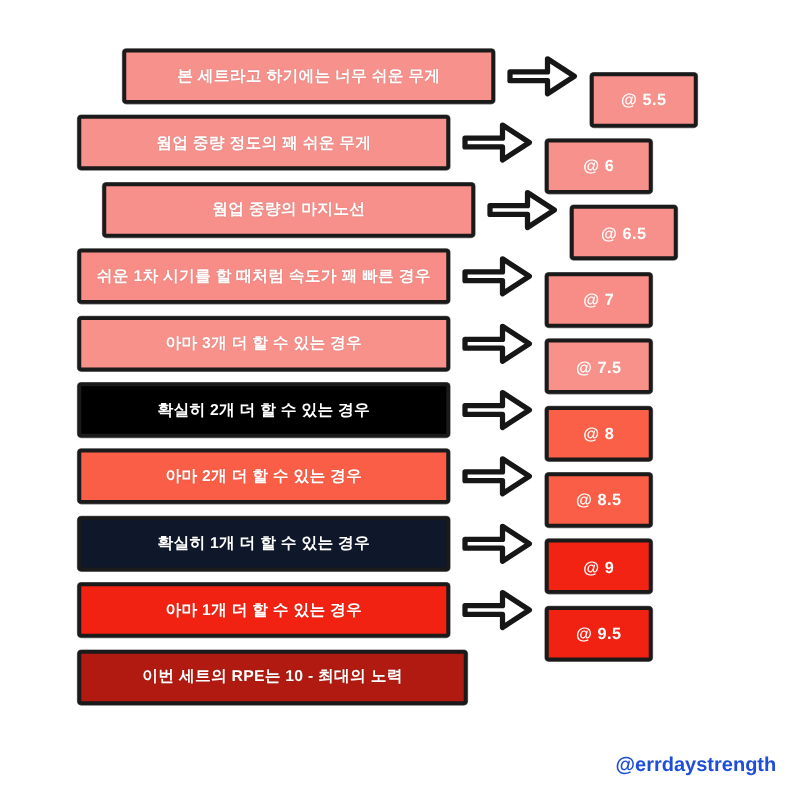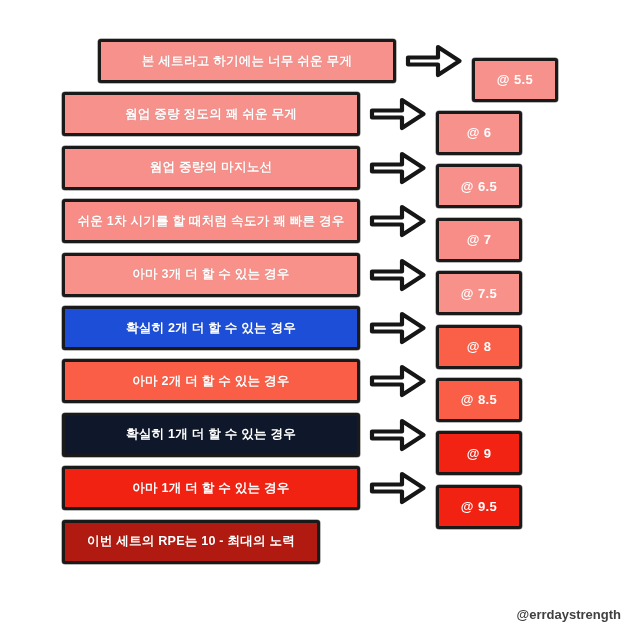--- a/index.html
+++ b/index.html
@@ -101,22 +101,22 @@
   }
 
   .handles {
     position: absolute;
     right: 18px;
     bottom: 14px;
     text-align: left;
     line-height: 1.35;
   }
   .handle-line {
-    color: #404040;
-    font-size: 13px;
+    color: #1d4ed8;
+    font-size: 16px;
     font-weight: bold;
     white-space: nowrap;
   }
 </style>
 </head>
 <body>
 
 <div id="chart">
     <div class="row" style="top: 38px; padding-left: 36px;">
       <div class="desc-box" style="background: rgb(247, 145, 140);">
@@ -138,21 +138,21 @@
       <div class="arrow-cell">
         <svg width="58" height="40" viewBox="0 0 58 40" aria-hidden="true">
           <path d="M3 16.5 H33 V6 L54.5 20 L33 34 V23.5 H3 Z" fill="#ffffff" stroke="#161616" stroke-width="4.2" stroke-linejoin="round" stroke-linecap="round"></path>
         </svg>
       </div>
       <div class="value-box" style="background: rgb(247, 145, 140);">
         <span class="value-label">@ 6</span>
       </div>
     </div>
     <div class="row" style="top: 144.8px;">
-      <div class="desc-box" style="background: rgb(247, 144, 139);">
+      <div class="desc-box" style="background: rgb(247, 144, 139); margin-left: 20px;">
         <span class="desc-label">웜업 중량의 마지노선</span>
       </div>
       <div class="arrow-cell">
         <svg width="58" height="40" viewBox="0 0 58 40" aria-hidden="true">
           <path d="M3 16.5 H33 V6 L54.5 20 L33 34 V23.5 H3 Z" fill="#ffffff" stroke="#161616" stroke-width="4.2" stroke-linejoin="round" stroke-linecap="round"></path>
         </svg>
       </div>
       <div class="value-box" style="background: rgb(247, 144, 139);">
         <span class="value-label">@ 6.5</span>
       </div>
@@ -177,21 +177,21 @@
       <div class="arrow-cell">
         <svg width="58" height="40" viewBox="0 0 58 40" aria-hidden="true">
           <path d="M3 16.5 H33 V6 L54.5 20 L33 34 V23.5 H3 Z" fill="#ffffff" stroke="#161616" stroke-width="4.2" stroke-linejoin="round" stroke-linecap="round"></path>
         </svg>
       </div>
       <div class="value-box" style="background: rgb(248, 145, 138);">
         <span class="value-label">@ 7.5</span>
       </div>
     </div>
     <div class="row" style="top: 305px;">
-      <div class="desc-box" style="background: #1d4ed8;">
+      <div class="desc-box" style="background: #000000;">
         <span class="desc-label">확실히 2개 더 할 수 있는 경우</span>
       </div>
       <div class="arrow-cell">
         <svg width="58" height="40" viewBox="0 0 58 40" aria-hidden="true">
           <path d="M3 16.5 H33 V6 L54.5 20 L33 34 V23.5 H3 Z" fill="#ffffff" stroke="#161616" stroke-width="4.2" stroke-linejoin="round" stroke-linecap="round"></path>
         </svg>
       </div>
       <div class="value-box" style="background: rgb(250, 95, 71);">
         <span class="value-label">@ 8</span>
       </div>
@@ -229,21 +229,21 @@
       <div class="arrow-cell">
         <svg width="58" height="40" viewBox="0 0 58 40" aria-hidden="true">
           <path d="M3 16.5 H33 V6 L54.5 20 L33 34 V23.5 H3 Z" fill="#ffffff" stroke="#161616" stroke-width="4.2" stroke-linejoin="round" stroke-linecap="round"></path>
         </svg>
       </div>
       <div class="value-box" style="background: rgb(242, 34, 18);">
         <span class="value-label">@ 9.5</span>
       </div>
     </div>
     <div class="row final" style="top: 518.6px;">
-      <div class="desc-box" style="background: rgb(176, 26, 16); width: 258px;">
+      <div class="desc-box" style="background: rgb(176, 26, 16); width: 312px;">
         <span class="desc-label">이번 세트의 RPE는 10 - 최대의 노력</span>
       </div>
       <div class="arrow-cell">
         <svg width="58" height="40" viewBox="0 0 58 40" aria-hidden="true">
           <path d="M3 16.5 H33 V6 L54.5 20 L33 34 V23.5 H3 Z" fill="#ffffff" stroke="#161616" stroke-width="4.2" stroke-linejoin="round" stroke-linecap="round"></path>
         </svg>
       </div>
       <div class="value-box" style="background: rgb(176, 26, 16);">
         <span class="value-label"></span>
       </div>

